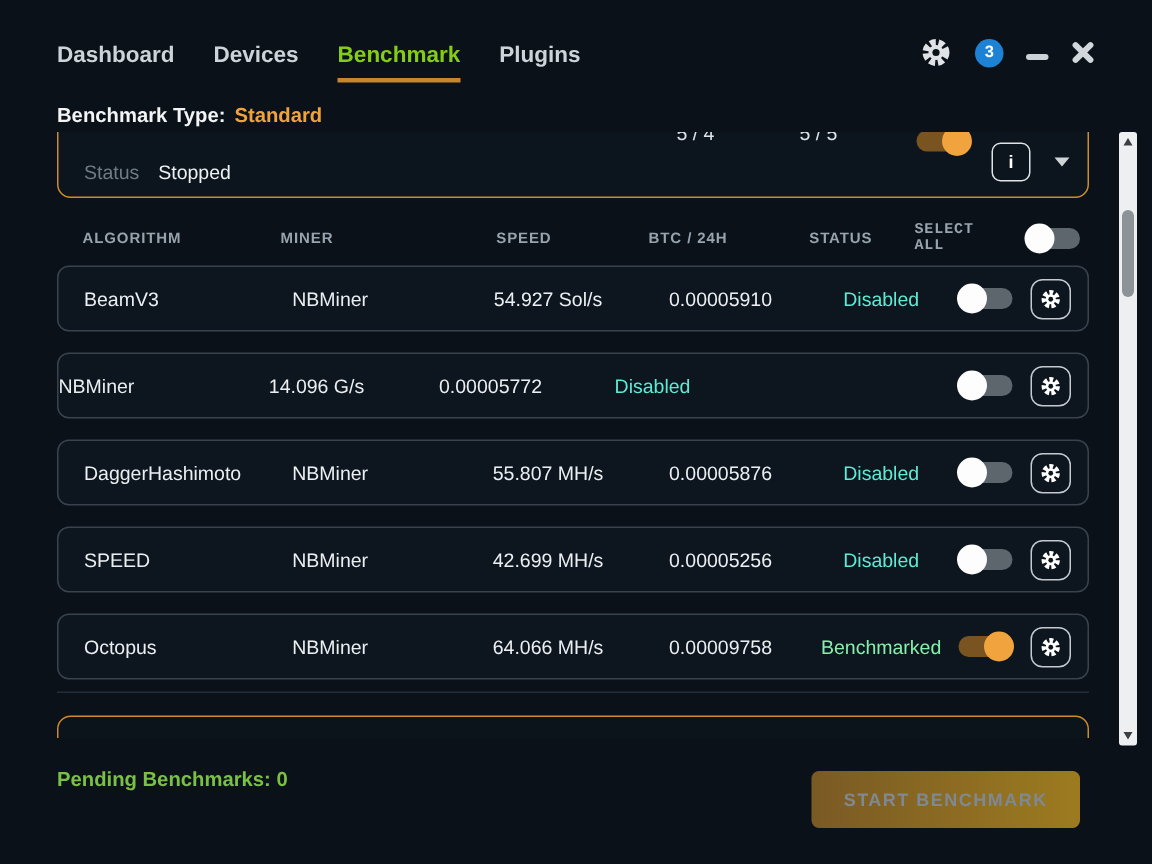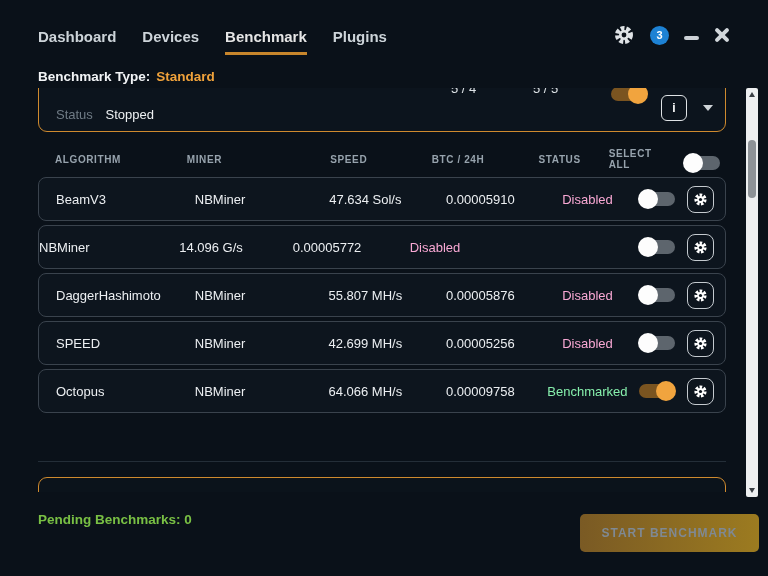--- a/index.html
+++ b/index.html
@@ -10,21 +10,21 @@
     -webkit-font-smoothing:antialiased;
   }
   .app{position:absolute;inset:0;background:#0a1119;}
 
   
   .nav{position:absolute;left:38px;top:28px;display:flex;gap:26px;}
   .tab{
     font-size:15px;font-weight:bold;color:#cdd4d9;cursor:pointer;
     padding-bottom:7px;border-bottom:3px solid transparent;
   }
-  .tab.active{color:#e5e5e5;border-bottom-color:#c8862c;}
+  .tab.active{color:#84cc16;border-bottom-color:#c8862c;}
 
   .win-controls{position:absolute;right:38px;top:24px;display:flex;align-items:center;gap:15px;}
   .gear-top{width:22px;height:22px;}
   .badge{
     width:19px;height:19px;border-radius:50%;background:#1d82d4;color:#fff;
     font-size:11px;font-weight:bold;display:flex;align-items:center;justify-content:center;
   }
   .min-btn{width:15px;height:4px;background:#cdd2d7;border-radius:2px;margin-top:6px;}
   .close-btn{width:16px;height:16px;position:relative;}
   .close-btn::before,.close-btn::after{
@@ -65,36 +65,36 @@
   }
 
   
   .thead{position:absolute;left:0;top:62px;width:688px;display:flex;align-items:center;height:18px;}
   .th{font-size:10px;font-weight:bold;letter-spacing:.6px;color:#97a3ad;}
   .c-alg{width:140px;padding-left:17px;text-align:left;}
   .c-miner{width:112px;text-align:left;}
   .c-speed{width:120px;text-align:center;}
   .c-btc{width:112px;text-align:center;}
   .c-status{width:104px;text-align:center;}
-  .head-right{margin-left:auto;display:flex;align-items:flex-end;gap:15px;margin-right:6px;}
+  .head-right{margin-left:auto;display:flex;align-items:center;gap:15px;margin-right:6px;font-family:Liberation Mono, monospace;}
 
   
   .toggle{position:relative;width:36px;height:14px;border-radius:7px;background:#5d656d;cursor:pointer;flex:none;}
   .toggle .knob{position:absolute;left:-1px;top:-3px;width:20px;height:20px;border-radius:50%;background:#fdfdfd;}
   .toggle.on{background:#7a5420;}
   .toggle.on .knob{left:auto;right:-1px;background:#f1a43e;}
 
   
-  .rows{position:absolute;left:0;top:89px;width:688px;display:flex;flex-direction:column;gap:4px;}
+  .rows{position:absolute;left:0;top:89px;width:688px;display:flex;flex-direction:column;gap:14px;}
   .algo-card{
     height:42px;border:1px solid #3a434d;border-radius:8px;background:#0d151e;
     display:flex;align-items:center;
   }
   .cell{font-size:13px;color:#eceff2;}
-  .cell.status{color:#f9a8d4;}
+  .cell.status{color:#5eead4;}
   .cell.status.green{color:#86efac;}
   .row-right{margin-left:auto;display:flex;align-items:center;gap:12px;margin-right:11px;}
   .gear-btn{
     width:27px;height:27px;border:1.5px solid #c4cacf;border-radius:8px;background:transparent;
     display:flex;align-items:center;justify-content:center;cursor:pointer;flex:none;padding:0;
   }
 
   .divider{position:absolute;left:0;top:373px;width:688px;height:1px;background:#242e38;}
   .partial-card{
     position:absolute;left:0;top:389px;width:686px;height:40px;
@@ -104,21 +104,21 @@
   
   .scrollbar{position:absolute;left:746px;top:88px;width:12px;height:409px;background:#edeff0;border-radius:2px;}
   .sb-arrow{position:absolute;left:3px;width:0;height:0;border-left:3.5px solid transparent;border-right:3.5px solid transparent;}
   .sb-up{top:4px;border-bottom:5px solid #3a3f44;}
   .sb-down{bottom:4px;border-top:5px solid #3a3f44;}
   .sb-thumb{position:absolute;left:2px;top:52px;width:8px;height:58px;background:#8d9297;border-radius:4px;cursor:grab;}
 
   
   .pending{position:absolute;left:38px;top:512px;font-size:13.5px;font-weight:bold;color:#79c044;}
   .start-btn{
-    position:absolute;left:580px;top:514px;width:179px;height:38px;border:none;border-radius:5px;
+    position:absolute;left:541px;top:514px;width:179px;height:38px;border:none;border-radius:5px;
     background:linear-gradient(90deg,#7a5a24,#9c7b20);
     color:#7f8993;font-family:inherit;font-size:12px;font-weight:bold;letter-spacing:1px;cursor:default;
   }
 
   svg{display:block;}
 </style>
 </head>
 <body>
 
 <div class="app">
@@ -174,21 +174,21 @@
         <div class="toggle">
             <div class="knob"></div>
           </div>
       </div>
     </div>
 
     <div class="rows" id="rows">
   <div class="algo-card">
     <div class="cell c-alg">BeamV3</div>
     <div class="cell c-miner">NBMiner</div>
-    <div class="cell c-speed">47.634 Sol/s</div>
+    <div class="cell c-speed">54.927 Sol/s</div>
     <div class="cell c-btc">0.00005910</div>
     <div class="cell c-status status">Disabled</div>
     <div class="row-right">
       <div class="toggle">
               <div class="knob"></div>
             </div>
       <button class="gear-btn">
         <svg width="15" height="15" viewBox="0 0 15 15">
           <circle cx="7.5" cy="7.5" r="4.1" fill="none" stroke="#ffffff" stroke-width="4" stroke-dasharray="2.3 1.3"></circle>
           <circle cx="7.5" cy="7.5" r="3.4" fill="#ffffff"></circle>

